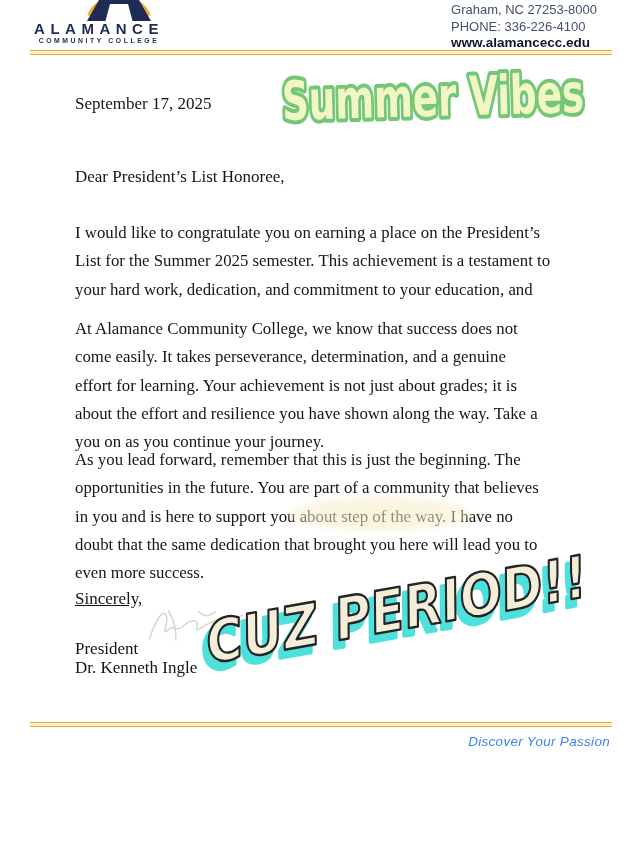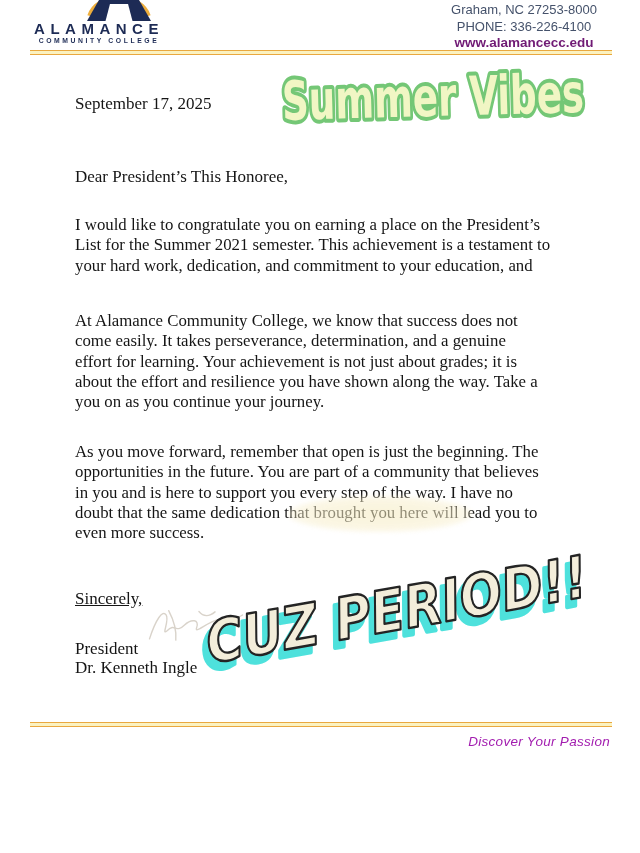--- a/index.html
+++ b/index.html
@@ -13,36 +13,36 @@
   }
 
   
   .logo-wordmark{
     position:absolute;left:24px;top:21px;width:150px;text-align:center;
     font-family:"Liberation Sans", sans-serif;font-weight:bold;color:#1d2b55;
   }
   .logo-name{font-size:15px;letter-spacing:5.5px;line-height:15px;white-space:nowrap;}
   .logo-subname{font-size:6.8px;letter-spacing:2.6px;line-height:8px;margin-top:1px;white-space:nowrap;}
   .contact{
-    position:absolute;right:43px;top:1px;text-align:center;
+    position:absolute;right:43px;top:1px;text-align:left;
     font-family:"Liberation Sans", sans-serif;color:#45526b;
   }
   .contact-line{font-size:13px;line-height:17px;white-space:nowrap;}
-  .contact-web{font-size:13.5px;line-height:15px;font-weight:bold;color:#701a75;white-space:nowrap;}
+  .contact-web{font-size:13.5px;line-height:15px;font-weight:bold;color:#0f172a;white-space:nowrap;}
   .gold-rule{
     position:absolute;left:30px;width:582px;height:5px;
     border-top:1.6px solid #e9a83f;border-bottom:1.6px solid #e9a83f;
     background:#fbf2c0;box-sizing:border-box;
   }
 
   
   .date{position:absolute;left:75px;top:94px;font-size:17px;white-space:nowrap;}
   .salutation{position:absolute;left:75px;top:167px;font-size:17px;white-space:nowrap;}
   .para{position:absolute;left:75px;font-size:16.8px;line-height:20.3px;}
-  .para div{white-space:nowrap;}
+  .para div{white-space:nowrap;margin-top:8px;}
   .closing{position:absolute;left:75px;top:589px;font-size:17px;white-space:nowrap;text-decoration:underline;}
   .signer{position:absolute;left:75px;top:640px;font-size:17px;line-height:18.5px;}
   .signer div{white-space:nowrap;}
 
   
   .wm-blob{
     position:absolute;left:288px;top:496px;width:184px;height:36px;
     background:radial-gradient(ellipse at center,#f6ebbe 0%,#f8efcd 55%,rgba(248,239,205,0) 100%);
     opacity:.55;filter:blur(2px);border-radius:50%;
     pointer-events:none;
@@ -51,21 +51,21 @@
   
   .summer-svg{position:absolute;left:268px;top:56px;width:330px;height:82px;overflow:visible;}
   .cuz-svg{position:absolute;left:185px;top:525px;width:420px;height:150px;overflow:visible;}
   .sig-svg{position:absolute;left:140px;top:598px;width:110px;height:48px;overflow:visible;}
   .logo-mark{position:absolute;left:86px;top:0;width:66px;height:21px;overflow:hidden;}
 
   
   .tagline{
     position:absolute;right:30px;top:734px;
     font-family:"Liberation Sans", sans-serif;font-style:italic;
-    font-size:13.5px;color:#a21caf;letter-spacing:.3px;white-space:nowrap;
+    font-size:13.5px;color:#3b82f6;letter-spacing:.3px;white-space:nowrap;
   }
 </style>
 </head>
 <body>
 
 <div class="page">
 
   <svg class="logo-mark" viewBox="0 0 66 21">
     <path d="M4,16 A 30 24 0 0 1 62,16" fill="none" stroke="#eeae3c" stroke-width="5.5"></path>
     <rect x="20" y="-2" width="26" height="6" fill="#1d2b55"></rect>
@@ -87,40 +87,40 @@
   <div class="gold-rule" style="top:50px;"></div>
 
   <svg class="summer-svg" viewBox="0 0 330 82">
     <g transform="rotate(-1.5 165 40)">
       <text x="165" y="60" text-anchor="middle" font-family="DejaVu Sans, sans-serif" font-weight="bold" font-size="54" textLength="302" lengthAdjust="spacingAndGlyphs" fill="#f1f6c4" stroke="#74c776" stroke-width="8" stroke-linejoin="round" paint-order="stroke">Summer Vibes</text>
     </g>
   </svg>
 
   <div class="date">September 17, 2025</div>
 
-  <div class="salutation">Dear President’s This Honoree,</div>
+  <div class="salutation">Dear President’s List Honoree,</div>
 
   <div class="para" style="top:215px;">
     <div>I would like to congratulate you on earning a place on the President’s</div>
-    <div>List for the Summer 2021 semester. This achievement is a testament to</div>
+    <div>List for the Summer 2025 semester. This achievement is a testament to</div>
     <div>your hard work, dedication, and commitment to your education, and</div>
   </div>
 
   <div class="para" style="top:311px;">
     <div>At Alamance Community College, we know that success does not</div>
     <div>come easily. It takes perseverance, determination, and a genuine</div>
     <div>effort for learning. Your achievement is not just about grades; it is</div>
     <div>about the effort and resilience you have shown along the way. Take a</div>
     <div>you on as you continue your journey.</div>
   </div>
 
   <div class="para" style="top:442px;">
-    <div>As you move forward, remember that open is just the beginning. The</div>
+    <div>As you lead forward, remember that this is just the beginning. The</div>
     <div>opportunities in the future. You are part of a community that believes</div>
-    <div>in you and is here to support you every step of the way. I have no</div>
+    <div>in you and is here to support you about step of the way. I have no</div>
     <div>doubt that the same dedication that brought you here will lead you to</div>
     <div>even more success.</div>
   </div>
 
   <div class="wm-blob"></div>
 
   <div class="closing">Sincerely,</div>
 
   <svg class="sig-svg" viewBox="0 0 110 48">
     <g stroke="#d7d1c8" stroke-width="1.4" fill="none" stroke-linecap="round" opacity="0.95" transform="rotate(-6 55 24)">

